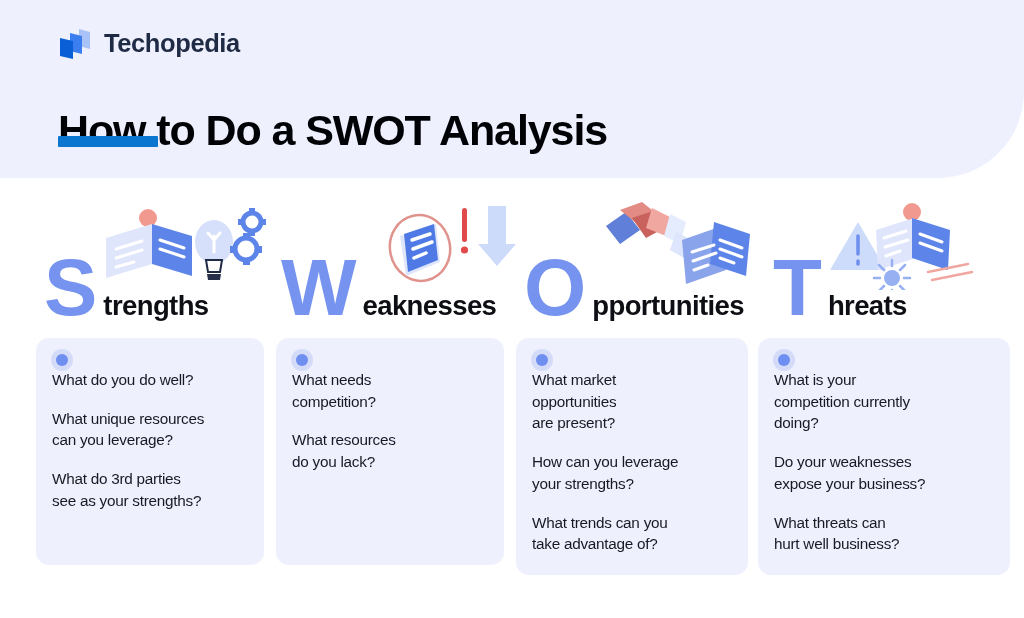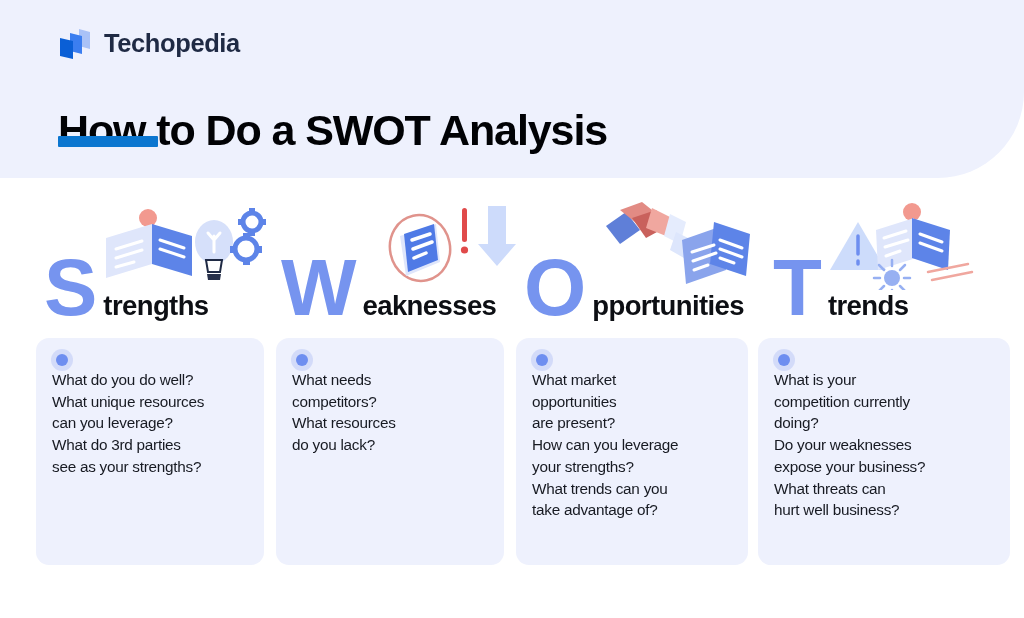--- a/index.html
+++ b/index.html
@@ -76,21 +76,21 @@
   .col.c3 .card { width:252px; }
   .dot-wrap { position:absolute; left:15px; top:11px; width:22px; height:22px; }
   .dot-halo {
     position:absolute; left:0; top:0; width:22px; height:22px;
     border-radius:50%; background:#c5d0f7; opacity:.65;
   }
   .dot-core {
     position:absolute; left:5px; top:5px; width:12px; height:12px;
     border-radius:50%; background:#6e8ef0;
   }
-  .qlist { display:flex; flex-direction:column; }
+  .qlist { display:flex; flex-direction:column; gap:17px; }
   .q {
     font-size:15.3px; line-height:1.42; color:#171a22;
     letter-spacing:-0.25px; white-space:pre-line;
   }
 </style>
 </head>
 <body>
 
 <div class="page">
 
@@ -183,21 +183,21 @@
           <span class="rest">eaknesses</span>
         </div>
       </div>
       <div class="card">
         <div class="dot-wrap">
           <div class="dot-halo"></div>
           <div class="dot-core"></div>
         </div>
         <div class="qlist">
           <div class="q">What needs
-competitors?</div>
+competition?</div>
           <div class="q">What resources
 do you lack?</div>
         </div>
       </div>
     </div>
 
     <div class="col c2">
       <div class="head-zone">
         <svg class="art" viewBox="0 0 160 92">
           <path d="M10 30 L30 16 L44 34 L24 48 Z" fill="#5f7fd8"></path>
@@ -265,21 +265,21 @@
             <path d="M72 72 L77 67"></path>
               <path d="M56 88 L51 93"></path>
           </g>
           <g stroke="#f0a79f" stroke-width="2.5" stroke-linecap="round">
             <path d="M100 74 L140 66"></path>
               <path d="M104 82 L144 74"></path>
           </g>
         </svg>
         <div class="word">
           <span class="big-letter">T</span>
-          <span class="rest">trends</span>
+          <span class="rest">hreats</span>
         </div>
       </div>
       <div class="card">
         <div class="dot-wrap">
           <div class="dot-halo"></div>
           <div class="dot-core"></div>
         </div>
         <div class="qlist">
           <div class="q">What is your
 competition currently

